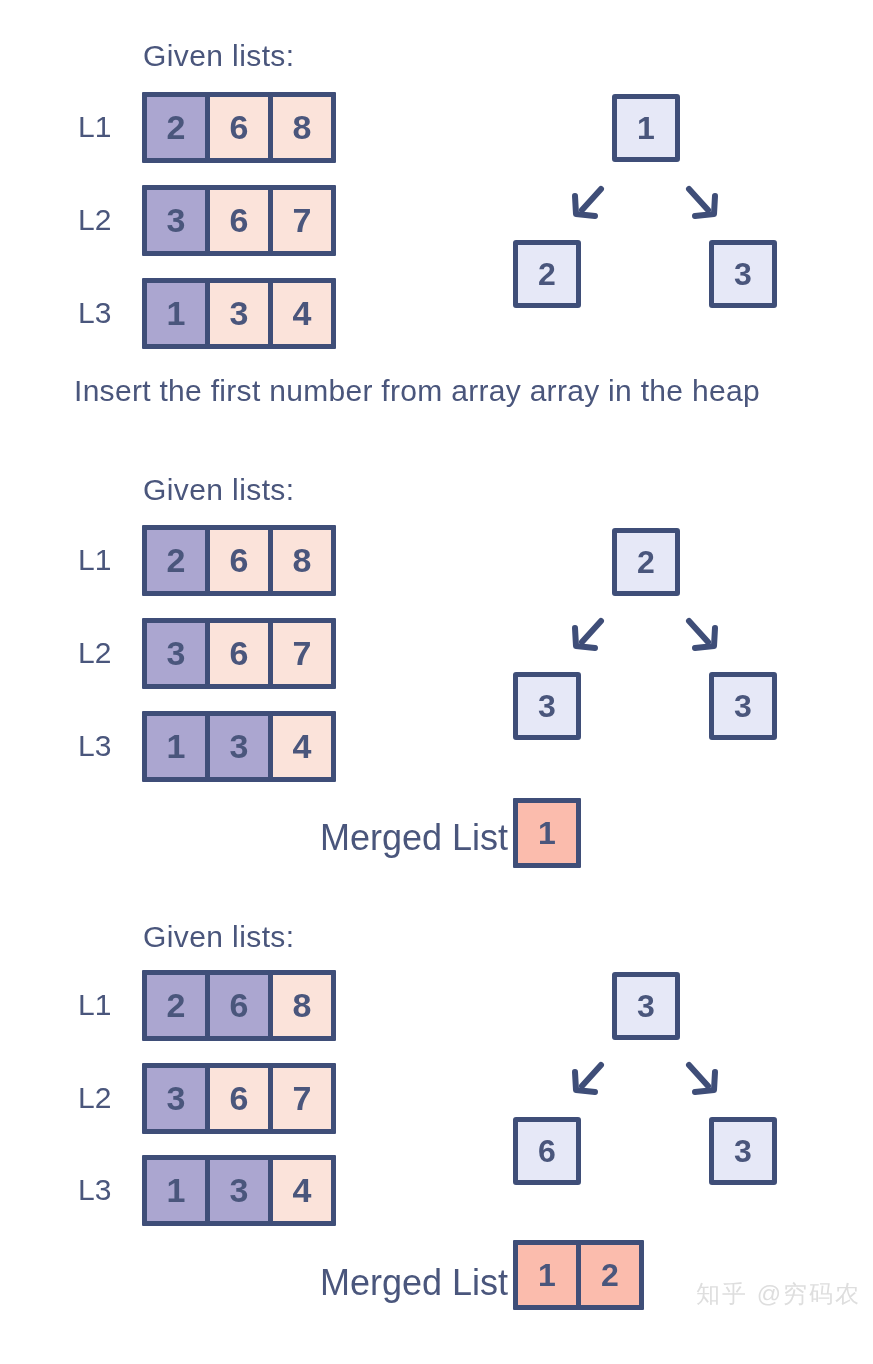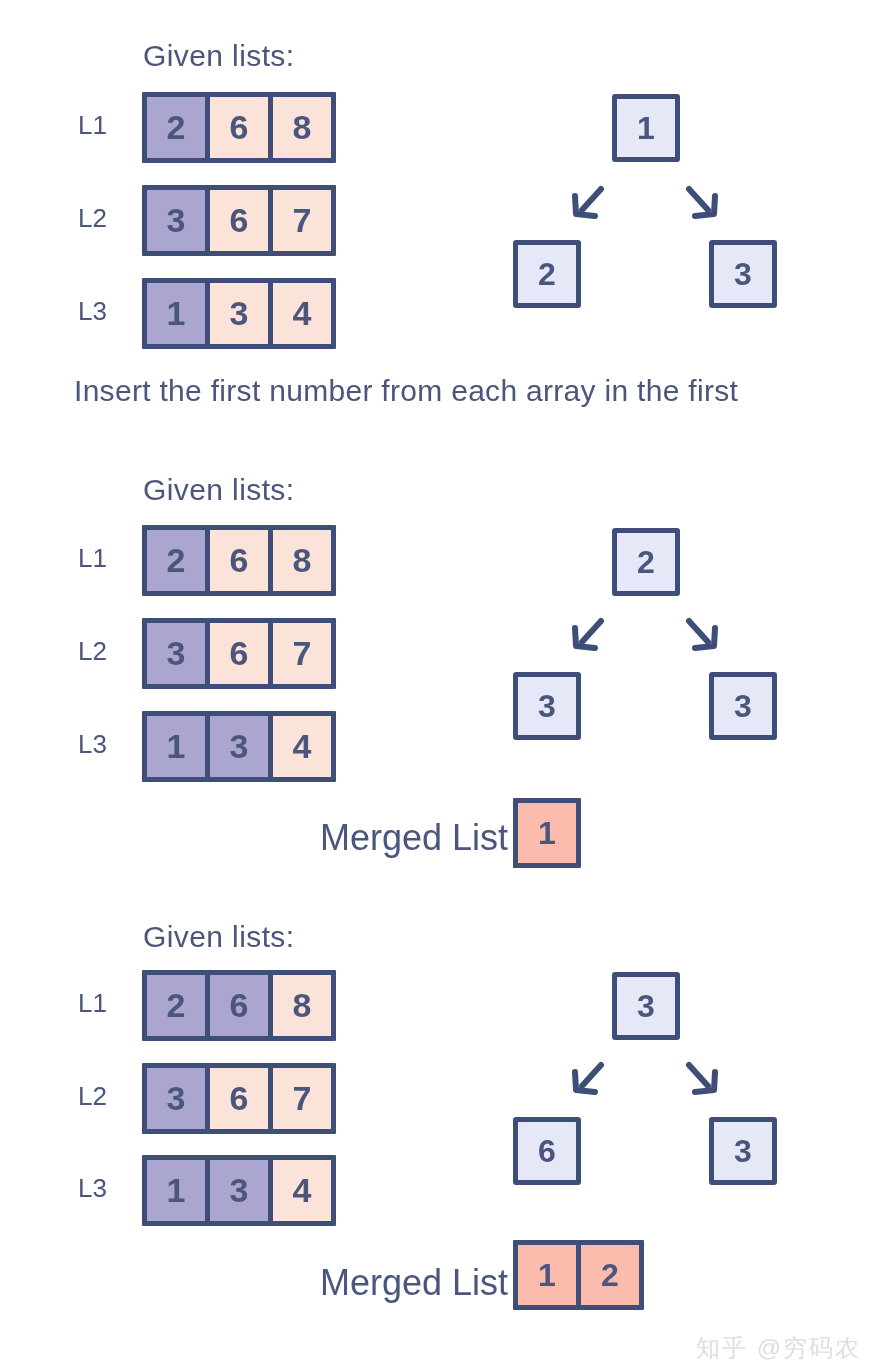--- a/index.html
+++ b/index.html
@@ -5,21 +5,21 @@
   html, body { margin:0; padding:0; background:#ffffff; }
   .canvas {
     position:relative; width:873px; height:1364px; background:#ffffff;
     font-family:"Liberation Sans", sans-serif; overflow:hidden;
   }
   .section-label {
     position:absolute; font-size:30px; font-weight:500;
     color:var(--ink_text); letter-spacing:0.4px; white-space:nowrap;
   }
   .row-label {
-    position:absolute; font-size:26px; font-weight:400;
+    position:absolute; font-size:30px; font-weight:400;
     color:var(--ink_text); white-space:nowrap;
   }
   .array { position:absolute; display:flex; }
   .cell {
     width:68px; height:71px; box-sizing:border-box;
     border:5px solid var(--ink); border-radius:1px;
     display:flex; align-items:center; justify-content:center;
     font-size:34px; font-weight:bold; color:var(--ink_text);
   }
   .cell + .cell { margin-left:-5px; }
@@ -43,21 +43,21 @@
     color:var(--ink_text); white-space:nowrap;
   }
   .mcell {
     width:68px; height:70px; box-sizing:border-box;
     border:5px solid var(--ink); border-radius:1px; background:var(--salmon);
     display:flex; align-items:center; justify-content:center;
     font-size:32px; font-weight:bold; color:var(--ink_text);
   }
   .mcell + .mcell { margin-left:-5px; }
   .watermark {
-    position:absolute; right:12px; top:1332px; font-size:24px;
+    position:absolute; right:12px; top:1278px; font-size:24px;
     color:var(--watermark); letter-spacing:2px; white-space:nowrap;
   }
 </style>
 </head>
 <body>
 
 <div class="canvas">
 
   <div class="section-label" style="left:143px; top:39px">Given lists:</div>
 
@@ -91,21 +91,21 @@
   </div>
   <div class="arrow" style="left:684px; top:184px">
     <svg viewBox="0 0 38 44">
         <path d="M5 5 L24 26"></path>
         <path d="M31 12 L30 30 L11 32"></path>
       </svg>
   </div>
   <div class="heap-node" style="left:513px; top:240px">2</div>
   <div class="heap-node" style="left:709px; top:240px">3</div>
 
-  <div class="caption" style="left:74px; top:374px">Insert the first number from each array in the first</div>
+  <div class="caption" style="left:74px; top:374px">Insert the first number from array array in the heap</div>
 
   <div class="section-label" style="left:143px; top:473px">Given lists:</div>
 
   <div class="row-label" style="left:78px; top:543px">L1</div>
   <div class="array" style="left:142px; top:525px">
     <div class="cell purple">2</div>
     <div class="cell peach">6</div>
     <div class="cell peach">8</div>
   </div>
 

